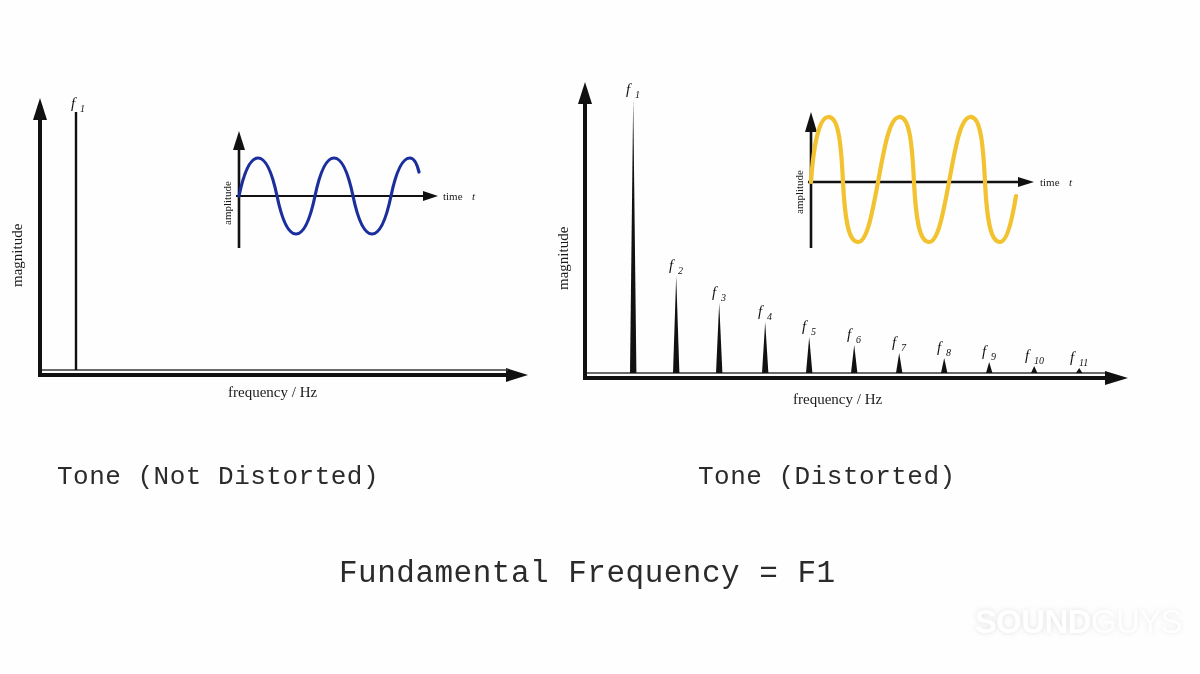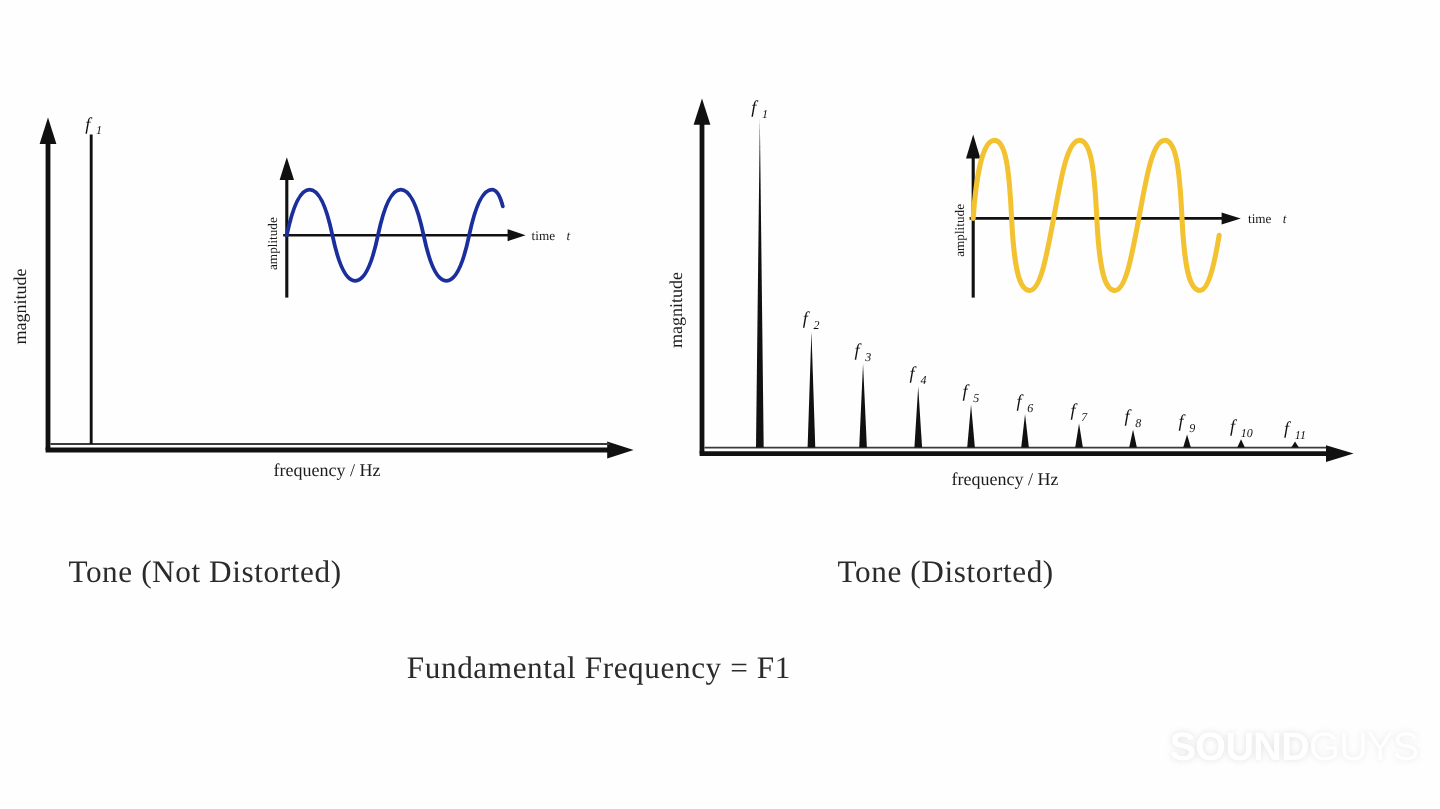--- a/index.html
+++ b/index.html
@@ -23,32 +23,32 @@
     height: 674px;
   }
   .figure-svg {
     position: absolute;
     left: 0; top: 0;
     width: 1200px;
     height: 674px;
   }
   .caption {
     position: absolute;
-    font-family: Liberation Serif, serif;
+    font-family: Liberation Mono, monospace;
     font-size: 26px;
     color: #2b2b2b;
     letter-spacing: 0.5px;
     white-space: nowrap;
   }
   #caption-left  { left: 57px;  top: 462px; }
   #caption-right { left: 698px; top: 462px; }
   #caption-fundamental {
     left: 339px;
-    top: 542px;
-    font-size: 26px;
+    top: 556px;
+    font-size: 31px;
   }
   #watermark {
     position: absolute;
     right: 18px;
     bottom: 36px;
     font-family: "Liberation Sans", sans-serif;
     font-size: 33px;
     letter-spacing: -0.6px;
     line-height: 1;
     user-select: none;

